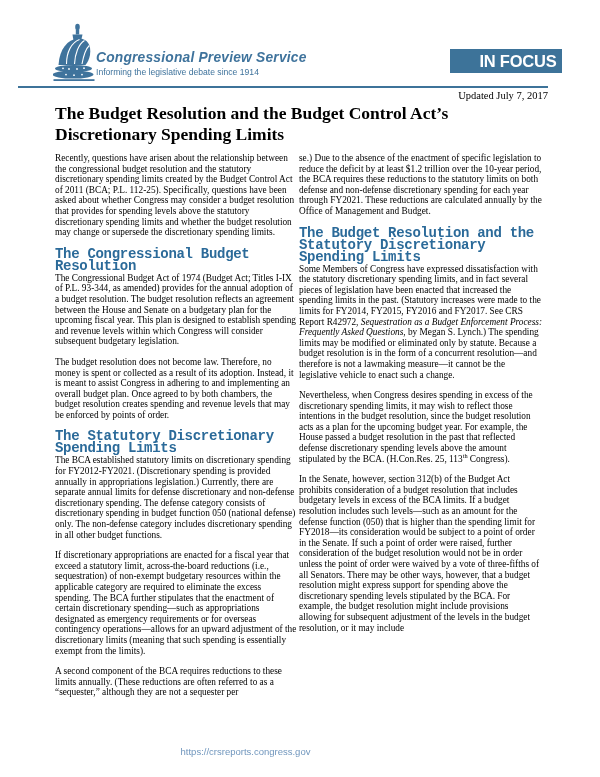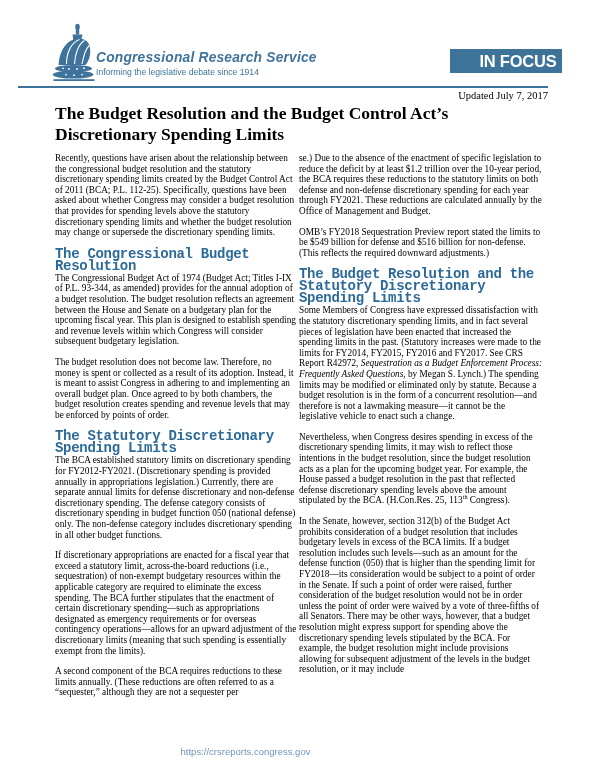--- a/index.html
+++ b/index.html
@@ -107,21 +107,21 @@
         <circle cx="24" cy="46" r="0.9"></circle>
         <circle cx="31" cy="45.2" r="0.9"></circle>
         <circle cx="13" cy="51.6" r="0.9"></circle>
         <circle cx="21" cy="52.2" r="0.9"></circle>
         <circle cx="29" cy="51.6" r="0.9"></circle>
       </g>
     </svg>
   </span>
 
   <div class="brand">
-    <div class="brand-name">Congressional Research Service</div>
+    <div class="brand-name">Congressional Preview Service</div>
     <div class="brand-tagline">Informing the legislative debate since 1914</div>
   </div>
 
   <div class="badge">IN FOCUS</div>
 
   <div class="rule"></div>
 
   <div class="updated">Updated July 7, 2017</div>
 
   <h1 class="title"><span>The Budget Resolution and the Budget Control Act’s</span><br><span>Discretionary Spending Limits</span></h1>
@@ -134,21 +134,20 @@
       <p>The Congressional Budget Act of 1974 (Budget Act; Titles I-IX of P.L. 93-344, as amended) provides for the annual adoption of a budget resolution. The budget resolution reflects an agreement between the House and Senate on a budgetary plan for the upcoming fiscal year. This plan is designed to establish spending and revenue levels within which Congress will consider subsequent budgetary legislation.</p>
       <p>The budget resolution does not become law. Therefore, no money is spent or collected as a result of its adoption. Instead, it is meant to assist Congress in adhering to and implementing an overall budget plan. Once agreed to by both chambers, the budget resolution creates spending and revenue levels that may be enforced by points of order.</p>
       <h2 class="section-heading">The Statutory Discretionary Spending Limits</h2>
       <p>The BCA established statutory limits on discretionary spending for FY2012-FY2021. (Discretionary spending is provided annually in appropriations legislation.) Currently, there are separate annual limits for defense discretionary and non-defense discretionary spending. The defense category consists of discretionary spending in budget function 050 (national defense) only. The non-defense category includes discretionary spending in all other budget functions.</p>
       <p>If discretionary appropriations are enacted for a fiscal year that exceed a statutory limit, across-the-board reductions (i.e., sequestration) of non-exempt budgetary resources within the applicable category are required to eliminate the excess spending. The BCA further stipulates that the enactment of certain discretionary spending—such as appropriations designated as emergency requirements or for overseas contingency operations—allows for an upward adjustment of the discretionary limits (meaning that such spending is essentially exempt from the limits).</p>
       <p>A second component of the BCA requires reductions to these limits annually. (These reductions are often referred to as a “sequester,” although they are not a sequester per</p>
     </section>
 
     <section class="col">
       <p>se.) Due to the absence of the enactment of specific legislation to reduce the deficit by at least $1.2 trillion over the 10-year period, the BCA requires these reductions to the statutory limits on both defense and non-defense discretionary spending for each year through FY2021. These reductions are calculated annually by the Office of Management and Budget.</p>
-      <p>OMB’s FY2018 Sequestration Preview report stated the limits to be $549 billion for defense and $516 billion for non-defense. (This reflects the required downward adjustments.)</p>
       <h2 class="section-heading">The Budget Resolution and the Statutory Discretionary Spending Limits</h2>
       <p><span>Some Members of Congress have expressed dissatisfaction with the statutory discretionary spending limits, and in fact several pieces of legislation have been enacted that increased the spending limits in the past. (Statutory increases were made to the limits for FY2014, FY2015, FY2016 and FY2017. See CRS Report R42972, </span><em>Sequestration as a Budget Enforcement Process: Frequently Asked Questions</em><span>, by Megan S. Lynch.) The spending limits may be modified or eliminated only by statute. Because a budget resolution is in the form of a concurrent resolution—and therefore is not a lawmaking measure—it cannot be the legislative vehicle to enact such a change.</span></p>
       <p><span>Nevertheless, when Congress desires spending in excess of the discretionary spending limits, it may wish to reflect those intentions in the budget resolution, since the budget resolution acts as a plan for the upcoming budget year. For example, the House passed a budget resolution in the past that reflected defense discretionary spending levels above the amount stipulated by the BCA. (H.Con.Res. 25, 113</span><sup>th</sup><span> Congress).</span></p>
       <p>In the Senate, however, section 312(b) of the Budget Act prohibits consideration of a budget resolution that includes budgetary levels in excess of the BCA limits. If a budget resolution includes such levels—such as an amount for the defense function (050) that is higher than the spending limit for FY2018—its consideration would be subject to a point of order in the Senate. If such a point of order were raised, further consideration of the budget resolution would not be in order unless the point of order were waived by a vote of three-fifths of all Senators. There may be other ways, however, that a budget resolution might express support for spending above the discretionary spending levels stipulated by the BCA. For example, the budget resolution might include provisions allowing for subsequent adjustment of the levels in the budget resolution, or it may include</p>
     </section>
 
   </div>
 
   <div class="footer">
     <a>https://crsreports.congress.gov</a>

